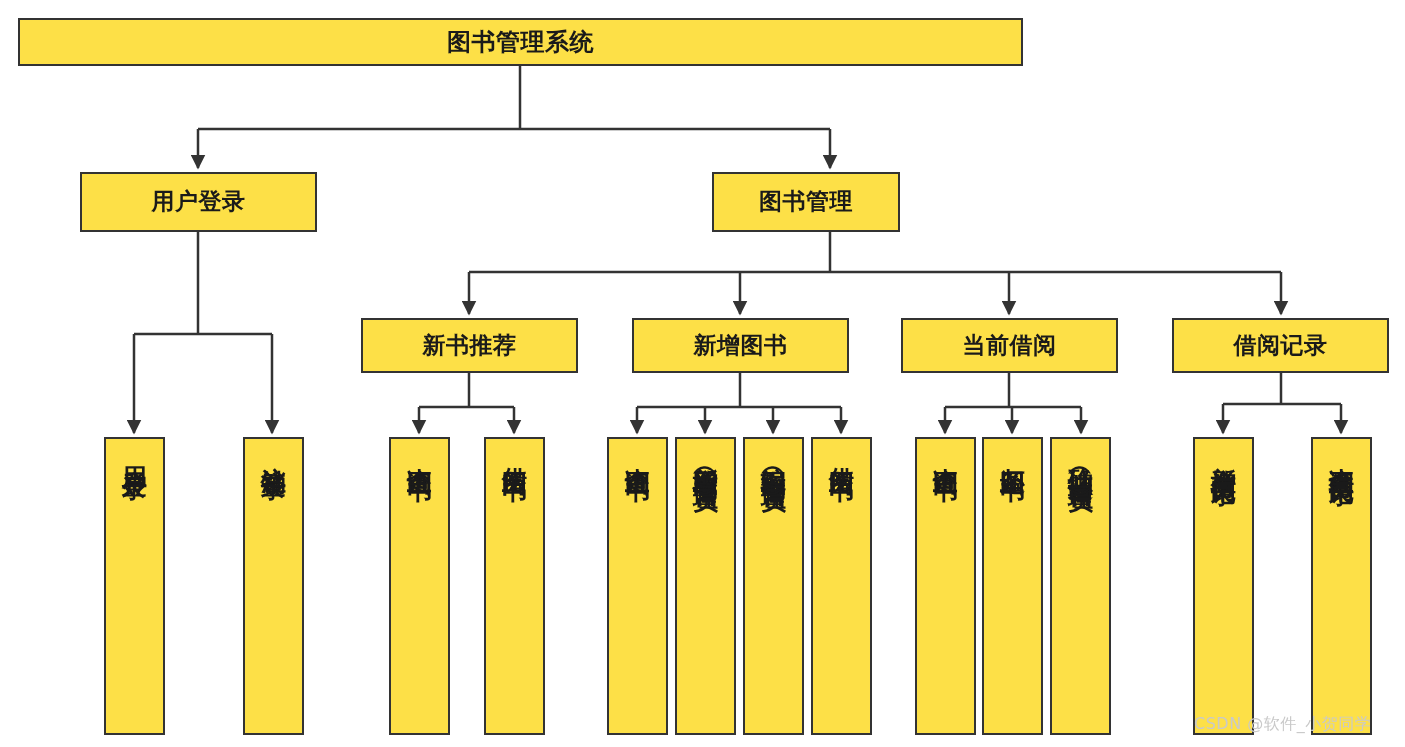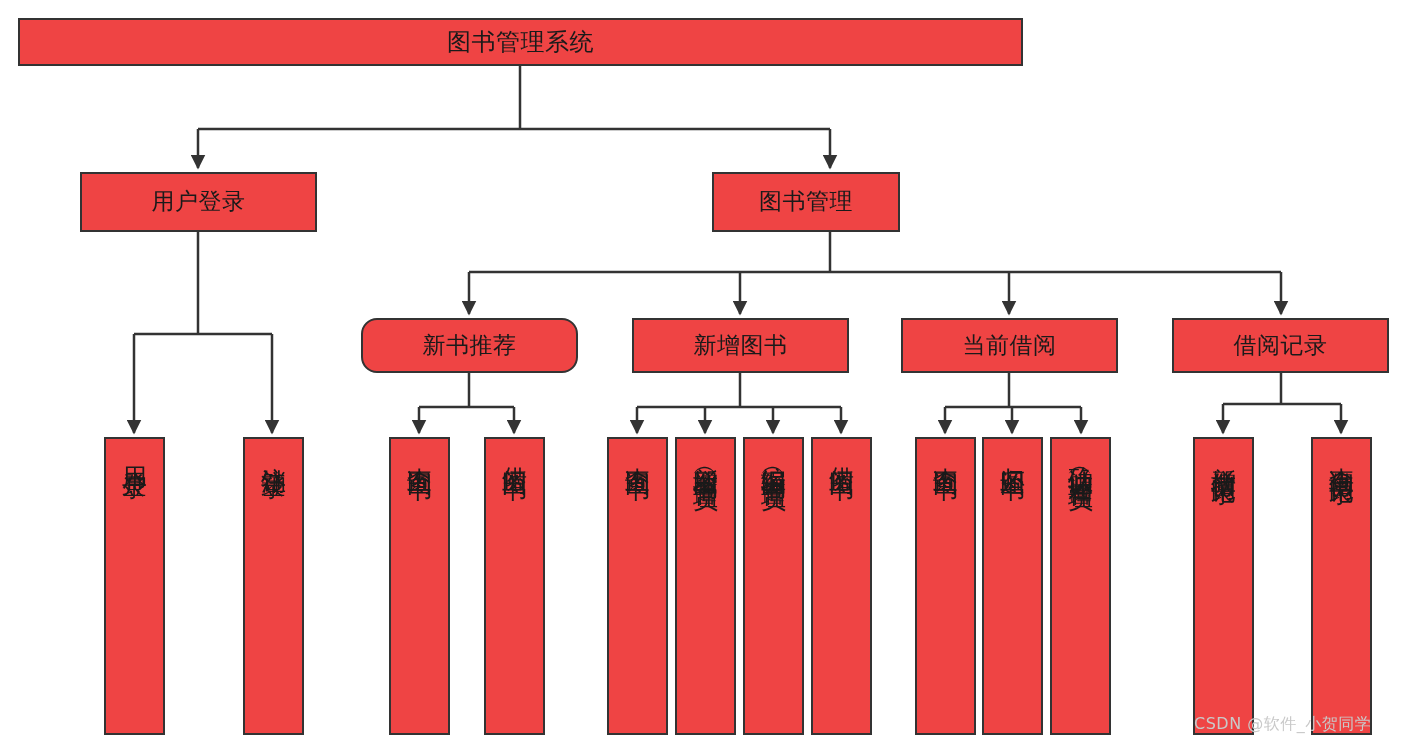--- a/index.html
+++ b/index.html
@@ -23,26 +23,27 @@
     left: 0;
     top: 0;
     width: 1405px;
     height: 747px;
     pointer-events: none;
   }
   .node {
     position: absolute;
     box-sizing: border-box;
     border: 2.5px solid #333333;
-    background: #ef4444;
+    background: #fde047;
     display: flex;
     align-items: center;
     justify-content: center;
     color: #1a1a1a;
     z-index: 2;
+    font-weight: bold;
   }
   .node .label {
     display: block;
     text-align: center;
     line-height: 1.12;
     white-space: nowrap;
   }
   
   .node.horiz .label {
     font-size: 23px;
@@ -133,21 +134,21 @@
     <span class="label">图书管理系统</span>
   </div>
 
   <div class="node horiz" style="left:80px; top:172px; width:237px; height:60px;">
     <span class="label">用户登录</span>
   </div>
   <div class="node horiz" style="left:712px; top:172px; width:188px; height:60px;">
     <span class="label">图书管理</span>
   </div>
 
-  <div class="node horiz" style="left:361px; top:318px; width:217px; height:55px;border-radius:16px;">
+  <div class="node horiz" style="left:361px; top:318px; width:217px; height:55px;">
     <span class="label">新书推荐</span>
   </div>
   <div class="node horiz" style="left:632px; top:318px; width:217px; height:55px;">
     <span class="label">新增图书</span>
   </div>
   <div class="node horiz" style="left:901px; top:318px; width:217px; height:55px;">
     <span class="label">当前借阅</span>
   </div>
   <div class="node horiz" style="left:1172px; top:318px; width:217px; height:55px;">
     <span class="label">借阅记录</span>

